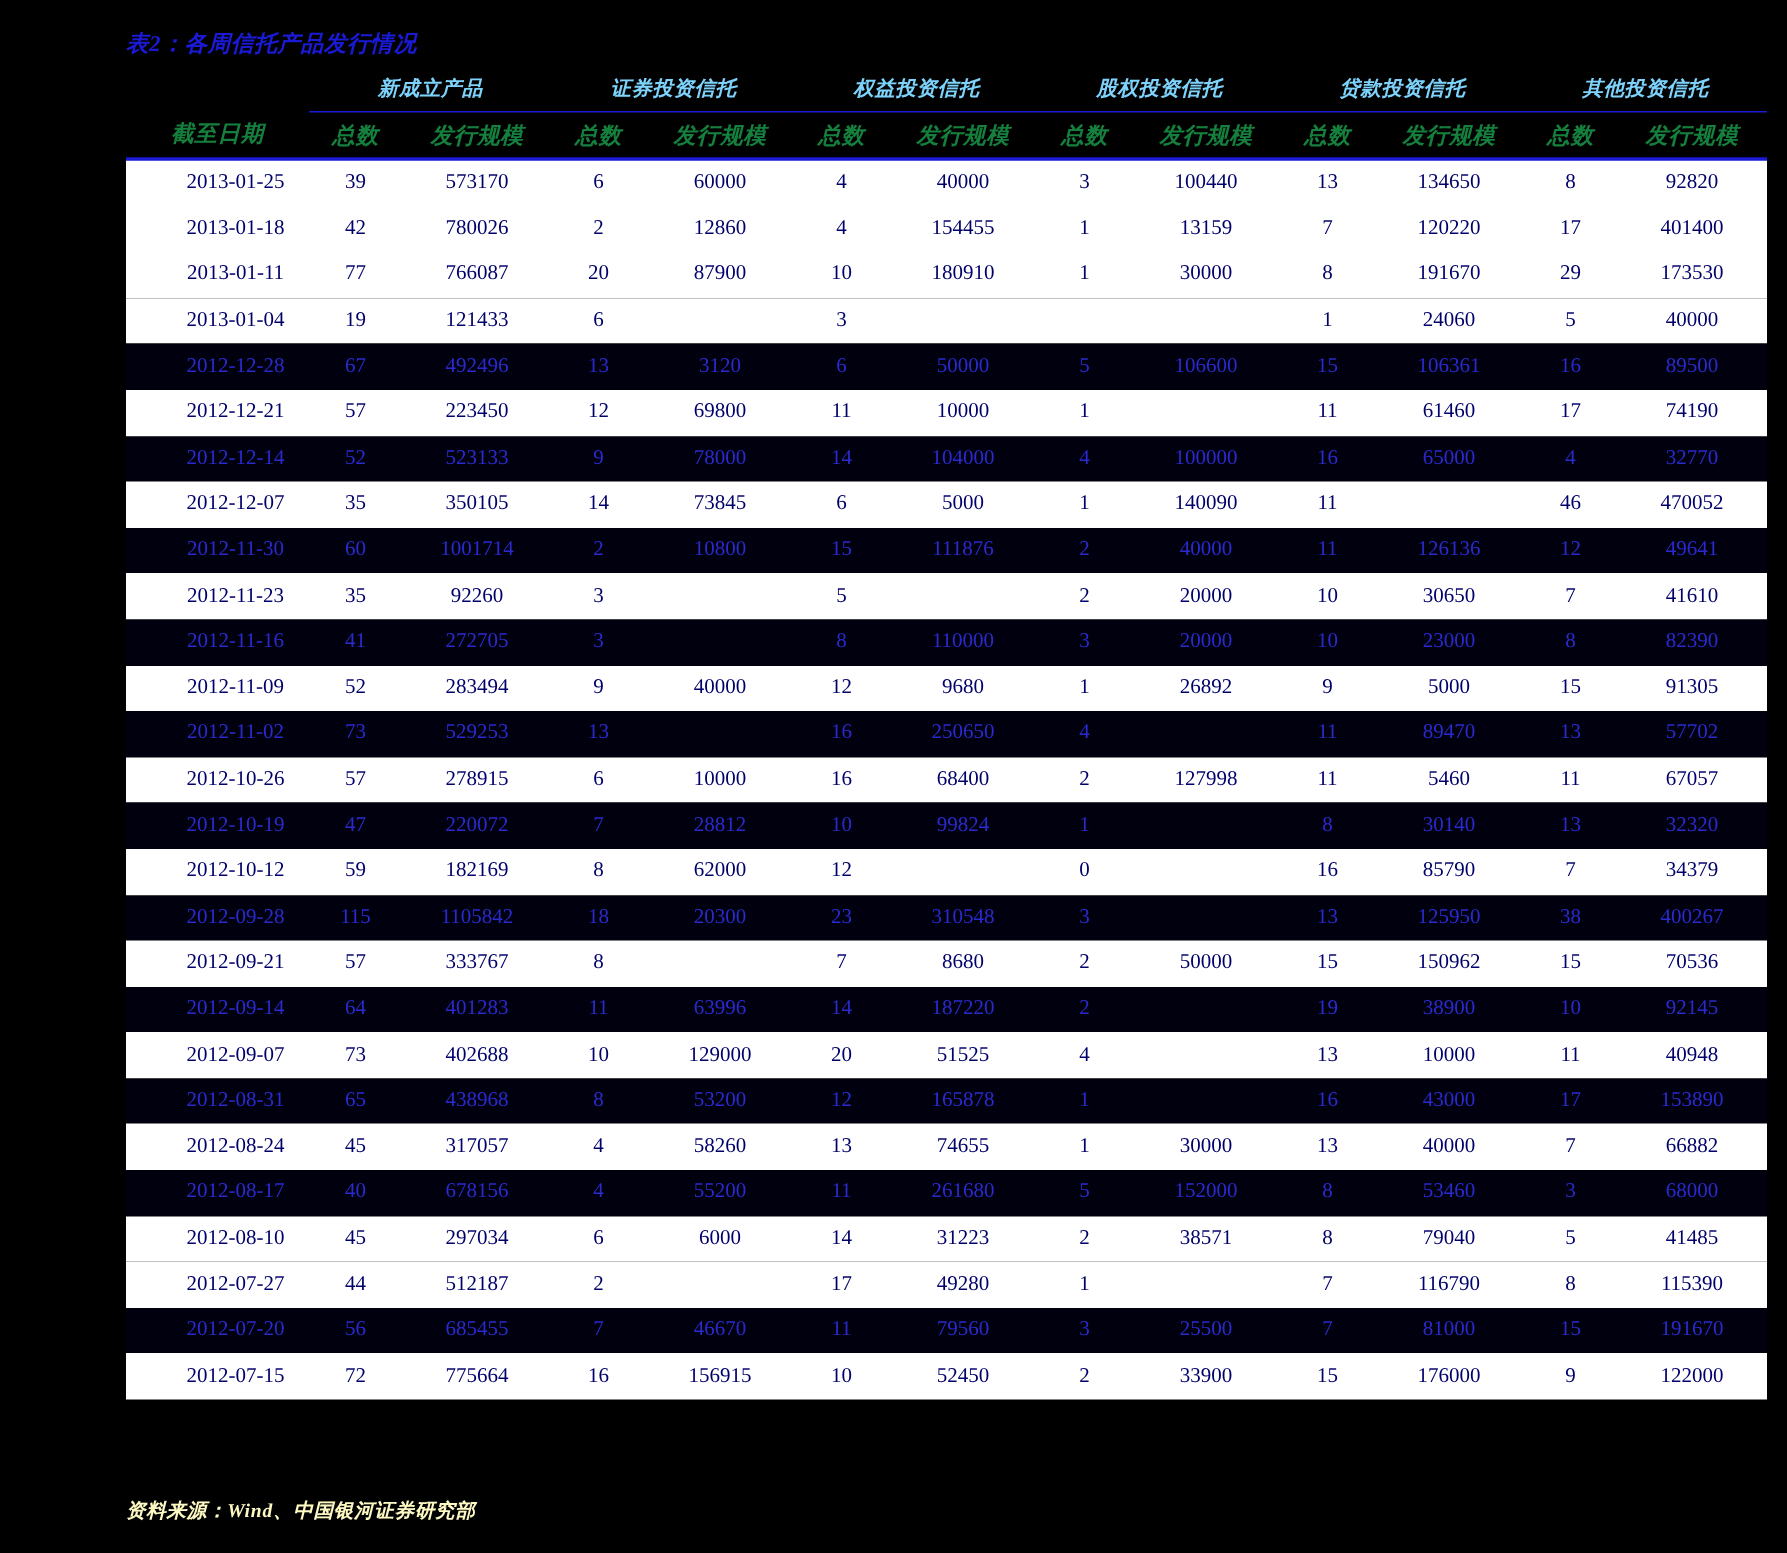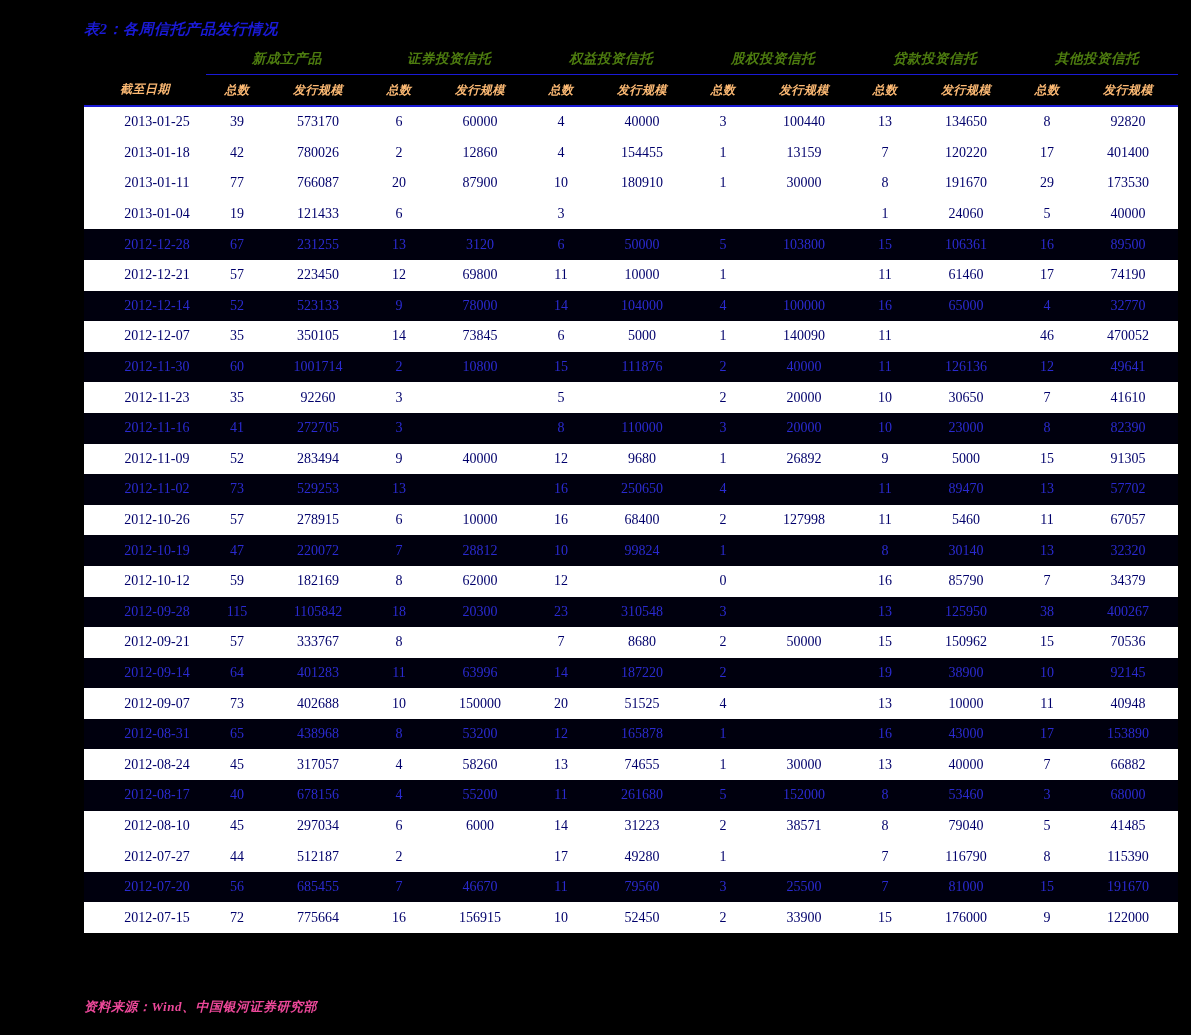--- a/index.html
+++ b/index.html
@@ -27,21 +27,21 @@
     font-family: "Liberation Serif", serif;
     font-weight: bold;
     font-style: italic;
     font-size: 15px;
     letter-spacing: 0.5px;
   }
   .source {
     position: absolute;
     left: 84px;
     top: 998px;
-    color: #ec4899;
+    color: #fef9c3;
     font-family: "Liberation Serif", serif;
     font-weight: bold;
     font-style: italic;
     font-size: 13px;
     letter-spacing: 0.5px;
   }
   .tablewrap {
     position: absolute;
     left: 84px;
     top: 44px;
@@ -52,38 +52,38 @@
     width: 1052px;
     table-layout: fixed;
   }
   table.main th, table.main td {
     padding: 0;
     margin: 0;
   }
   
   .grp-row th {
     height: 30px;
-    color: #4d7c0f;
+    color: #7dd3fc;
     font-weight: bold;
     font-style: italic;
     font-size: 13.5px;
     text-align: center;
     vertical-align: middle;
     background: #000000;
     letter-spacing: 0.5px;
   }
   .grp-row th.grp {
     border-bottom: 1.5px solid #1a1ad6;
   }
   .sub-row th {
     height: 30px;
-    color: #fdba74;
+    color: #15803d;
     font-weight: bold;
     font-style: italic;
-    font-size: 12px;
+    font-size: 15px;
     text-align: center;
     vertical-align: middle;
     background: #000000;
     letter-spacing: 0.5px;
   }
   .sub-row th.last {
     border-bottom: 2px solid #1a1ad6;
   }
   tbody tr td {
     height: 30.6px;
@@ -212,27 +212,27 @@
             <td></td>
             <td></td>
             <td>1</td>
             <td>24060</td>
             <td>5</td>
             <td>40000</td>
           </tr>
           <tr class="rw-dark">
             <td class="datecell">2012-12-28</td>
             <td>67</td>
-            <td>231255</td>
+            <td>492496</td>
             <td>13</td>
             <td>3120</td>
             <td>6</td>
             <td>50000</td>
             <td>5</td>
-            <td>103800</td>
+            <td>106600</td>
             <td>15</td>
             <td>106361</td>
             <td>16</td>
             <td>89500</td>
           </tr>
           <tr class="rw-white">
             <td class="datecell">2012-12-21</td>
             <td>57</td>
             <td>223450</td>
             <td>12</td>
@@ -439,21 +439,21 @@
             <td>19</td>
             <td>38900</td>
             <td>10</td>
             <td>92145</td>
           </tr>
           <tr class="rw-white">
             <td class="datecell">2012-09-07</td>
             <td>73</td>
             <td>402688</td>
             <td>10</td>
-            <td>150000</td>
+            <td>129000</td>
             <td>20</td>
             <td>51525</td>
             <td>4</td>
             <td></td>
             <td>13</td>
             <td>10000</td>
             <td>11</td>
             <td>40948</td>
           </tr>
           <tr class="rw-dark">

